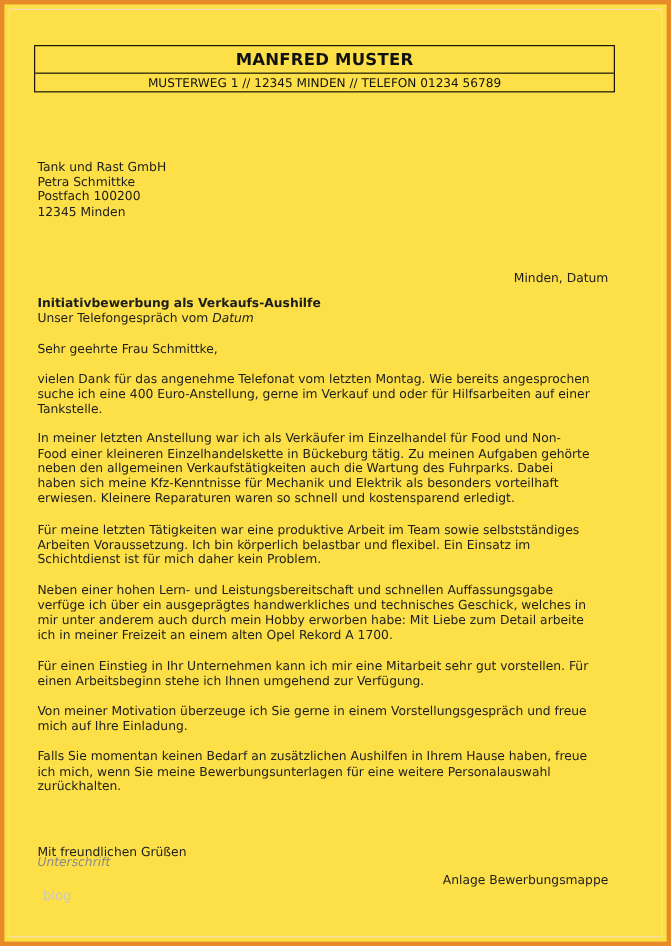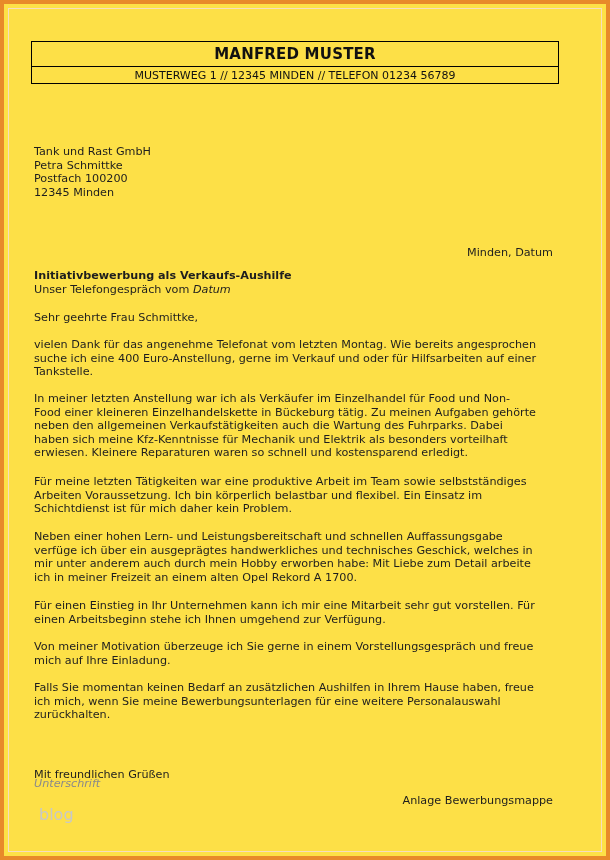--- a/index.html
+++ b/index.html
@@ -76,21 +76,21 @@
     .p1 { top: 338px; }
     .p2 { top: 392px; }
     .p3 { top: 475px; }
     .p4 { top: 530px; }
     .p5 { top: 599px; }
     .p6 { top: 640px; }
     .p7 { top: 681px; }
     .closing { left: 34px; top: 736px; margin-top: 32px; }
     .signature { left: 34px; top: 777px; font-style: italic; color: #8a8a8a; }
     .enclosure { right: 57px; top: 794px; text-align: right; margin-left: 28px; }
-    .watermark { left: 39px; top: 808px; font-size: 16px; color: #c8c8c8; }
+    .watermark { left: 39px; top: 808px; font-size: 12px; color: #c8c8c8; }
     .line { display: block; }
     em { }
   </style>
 </head>
 <body>
 
 <div class="frame">
   <div class="frame-inner"></div>
 
   <div class="letterhead">

